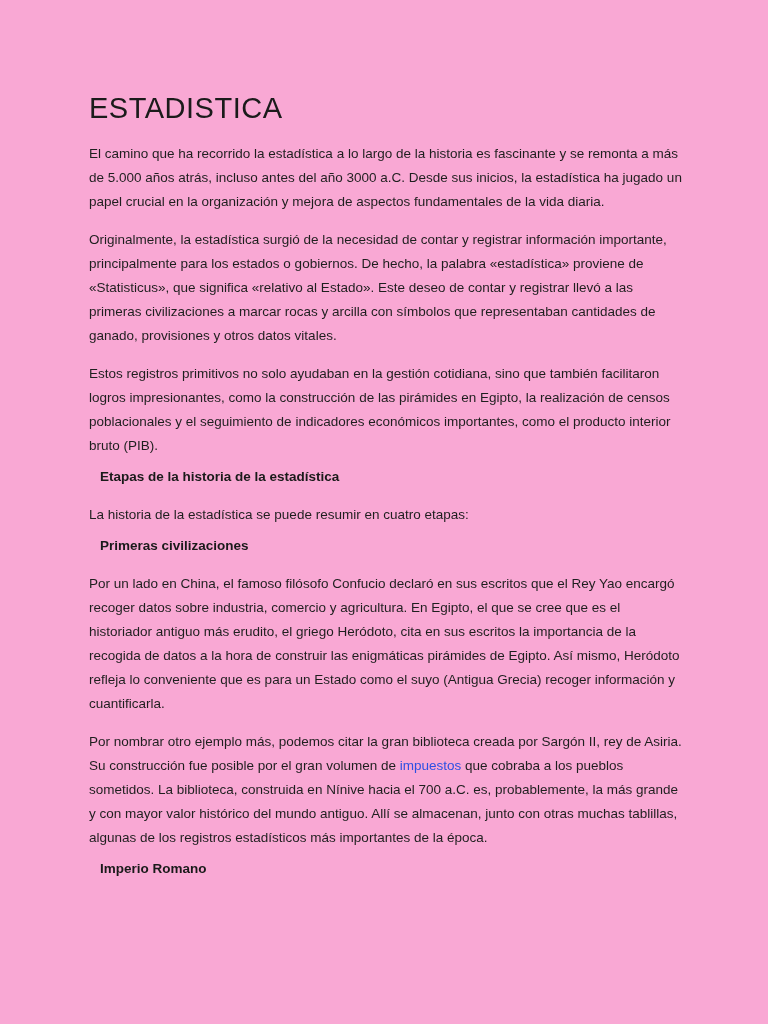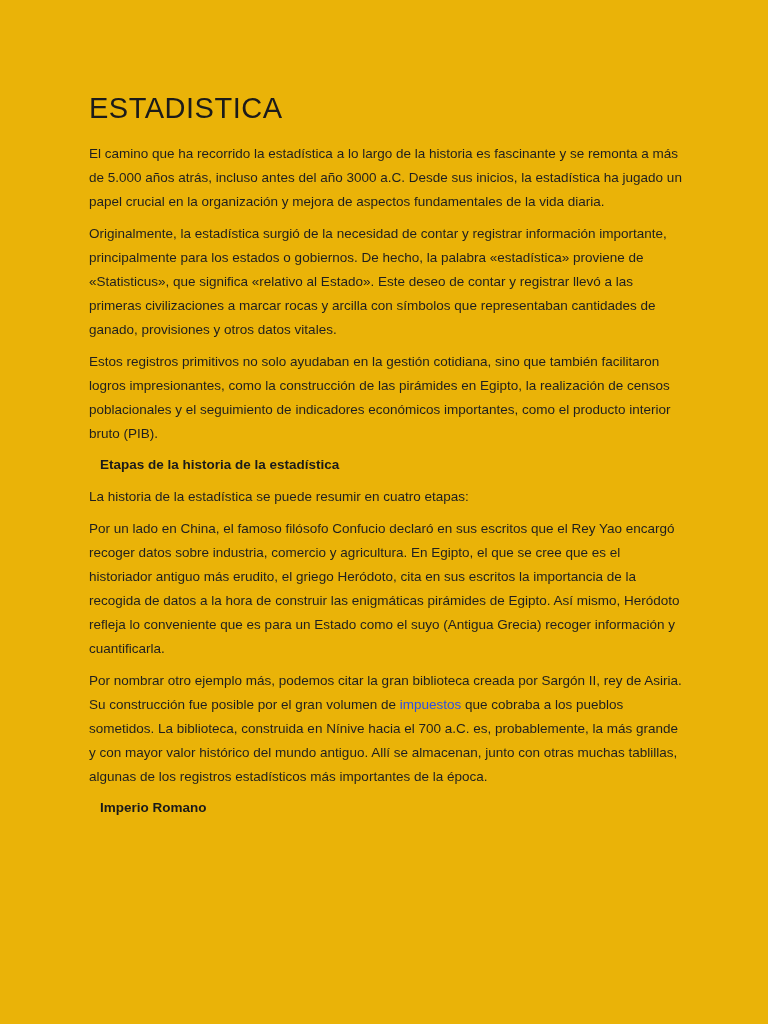--- a/index.html
+++ b/index.html
@@ -4,21 +4,21 @@
 <style>
   html, body {
     margin: 0;
     padding: 0;
     background: #ffffff;
   }
   .page {
     position: relative;
     width: 768px;
     height: 1024px;
-    background: #eab308;
+    background: #f9a8d4;
     overflow: hidden;
     font-family: "Liberation Sans", sans-serif;
     color: #1f1f1f;
     box-sizing: border-box;
   }
   .content {
     position: absolute;
     top: 0;
     left: 89px;
     width: 598px;
@@ -29,21 +29,21 @@
     font-size: 29px;
     font-weight: 400;
     line-height: 40px;
     letter-spacing: 0.5px;
     margin: 0 0 14px 0;
     color: #1b1b1b;
   }
   .para {
     font-size: 13.5px;
     line-height: 24px;
-    margin: 8px 0 7px 0;
+    margin: 14px 0 7px 0;
     color: #1f1f1f;
   }
   .subheading {
     font-size: 13.5px;
     line-height: 24px;
     font-weight: 700;
     margin: 0 0 7px 11px;
     color: #1a1a1a;
   }
   .doc-link {
@@ -62,20 +62,21 @@
     <p class="para">El camino que ha recorrido la estadística a lo largo de la historia es fascinante y se remonta a más de 5.000 años atrás, incluso antes del año 3000 a.C. Desde sus inicios, la estadística ha jugado un papel crucial en la organización y mejora de aspectos fundamentales de la vida diaria.</p>
 
     <p class="para">Originalmente, la estadística surgió de la necesidad de contar y registrar información importante, principalmente para los estados o gobiernos. De hecho, la palabra «estadística» proviene de «Statisticus», que significa «relativo al Estado». Este deseo de contar y registrar llevó a las primeras civilizaciones a marcar rocas y arcilla con símbolos que representaban cantidades de ganado, provisiones y otros datos vitales.</p>
 
     <p class="para">Estos registros primitivos no solo ayudaban en la gestión cotidiana, sino que también facilitaron logros impresionantes, como la construcción de las pirámides en Egipto, la realización de censos poblacionales y el seguimiento de indicadores económicos importantes, como el producto interior bruto (PIB).</p>
 
     <h3 class="subheading">Etapas de la historia de la estadística</h3>
 
     <p class="para">La historia de la estadística se puede resumir en cuatro etapas:</p>
 
+    <h3 class="subheading">Primeras civilizaciones</h3>
 
 
     <p class="para">Por un lado en China, el famoso filósofo Confucio declaró en sus escritos que el Rey Yao encargó recoger datos sobre industria, comercio y agricultura. En Egipto, el que se cree que es el historiador antiguo más erudito, el griego Heródoto, cita en sus escritos la importancia de la recogida de datos a la hora de construir las enigmáticas pirámides de Egipto. Así mismo, Heródoto refleja lo conveniente que es para un Estado como el suyo (Antigua Grecia) recoger información y cuantificarla.</p>
 
     <p class="para"><span>Por nombrar otro ejemplo más, podemos citar la gran biblioteca creada por Sargón II, rey de Asiria. Su construcción fue posible por el gran volumen de </span><a class="doc-link">impuestos</a><span> que cobraba a los pueblos sometidos. La biblioteca, construida en Nínive hacia el 700 a.C. es, probablemente, la más grande y con mayor valor histórico del mundo antiguo. Allí se almacenan, junto con otras muchas tablillas, algunas de los registros estadísticos más importantes de la época.</span></p>
 
     <h3 class="subheading">Imperio Romano</h3>
 
   </div>
 </div>

